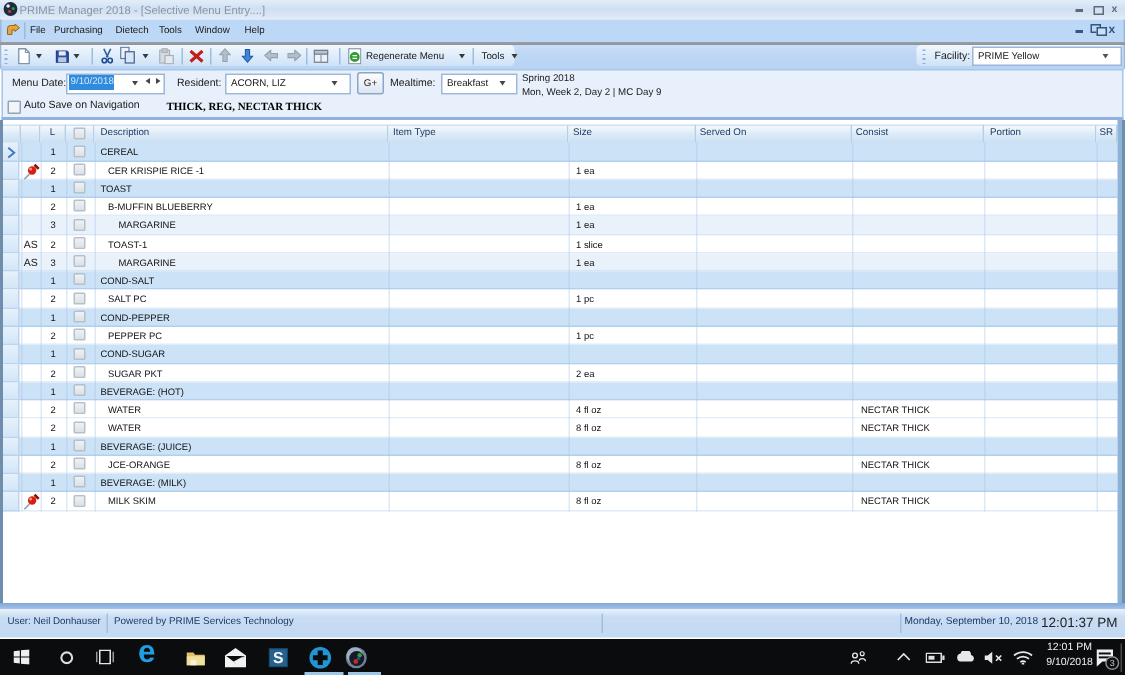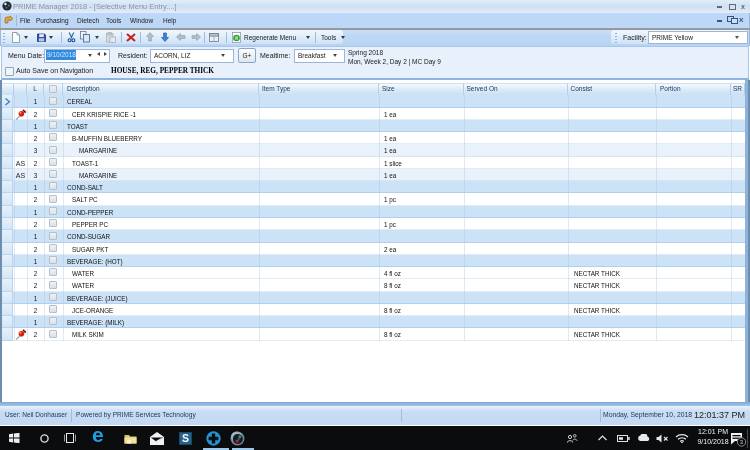--- a/index.html
+++ b/index.html
@@ -152,21 +152,21 @@
 <div class="fbox abs" style="left:150px;top:49px;width:79px;height:12px;line-height:12px;padding-left:3px">ACORN, LIZ</div>
 <div class="ddarrow abs" style="left:221px;top:54px;border-top-color:#444"></div>
 <div class="abs" style="left:238px;top:48px;width:16px;height:13px;background:linear-gradient(#fdfdfd,#dde6f0);border:1px solid #8aa7c9;border-radius:2px;font-size:6.5px;text-align:center;line-height:13px;color:#1a1a1a">G+</div>
 <div class="flabel abs" style="left:260px;top:52px">Mealtime:</div>
 <div class="fbox abs" style="left:294px;top:49px;width:46px;height:12px;line-height:12px;padding-left:3px">Breakfast</div>
 <div class="ddarrow abs" style="left:333px;top:54px;border-top-color:#444"></div>
 <div class="abs" style="left:348px;top:49px;font-size:6.5px;color:#1a1a1a">Spring 2018</div>
 <div class="abs" style="left:348px;top:58px;font-size:6.5px;color:#1a1a1a">Mon, Week 2, Day 2 | MC Day 9</div>
 <div class="abs" style="left:5px;top:67px;width:7px;height:7px;background:#f2f5f8;border:1px solid #93a5b5;border-radius:1px"></div>
 <div class="flabel abs" style="left:16px;top:67px">Auto Save on Navigation</div>
-<div class="abs" style="left:111px;top:66px;font-size:7.3px;font-weight:bold;font-family:'Liberation Serif',serif;color:#000;letter-spacing:0px">HOUSE, REG, PEPPER THICK</div>
+<div class="abs" style="left:111px;top:66px;font-size:7.3px;font-weight:bold;font-family:'Liberation Serif',serif;color:#000;letter-spacing:0px">THICK, REG, NECTAR THICK</div>
 </div>
 
 <div id="gridarea">
 <div class="hcell" style="left:2px;width:11px;top:83px"></div>
 <div class="hcell" style="left:14px;width:12px;top:83px"></div>
 <div class="hcell" style="left:27px;width:16px;top:83px">
       <div style="position:absolute;left:0;top:1px;width:100%;text-align:center">L</div>
     </div>
 <div class="hcell" style="left:44px;width:18px;top:83px"></div>
 <div class="hcell" style="left:63px;width:195px;top:83px">

